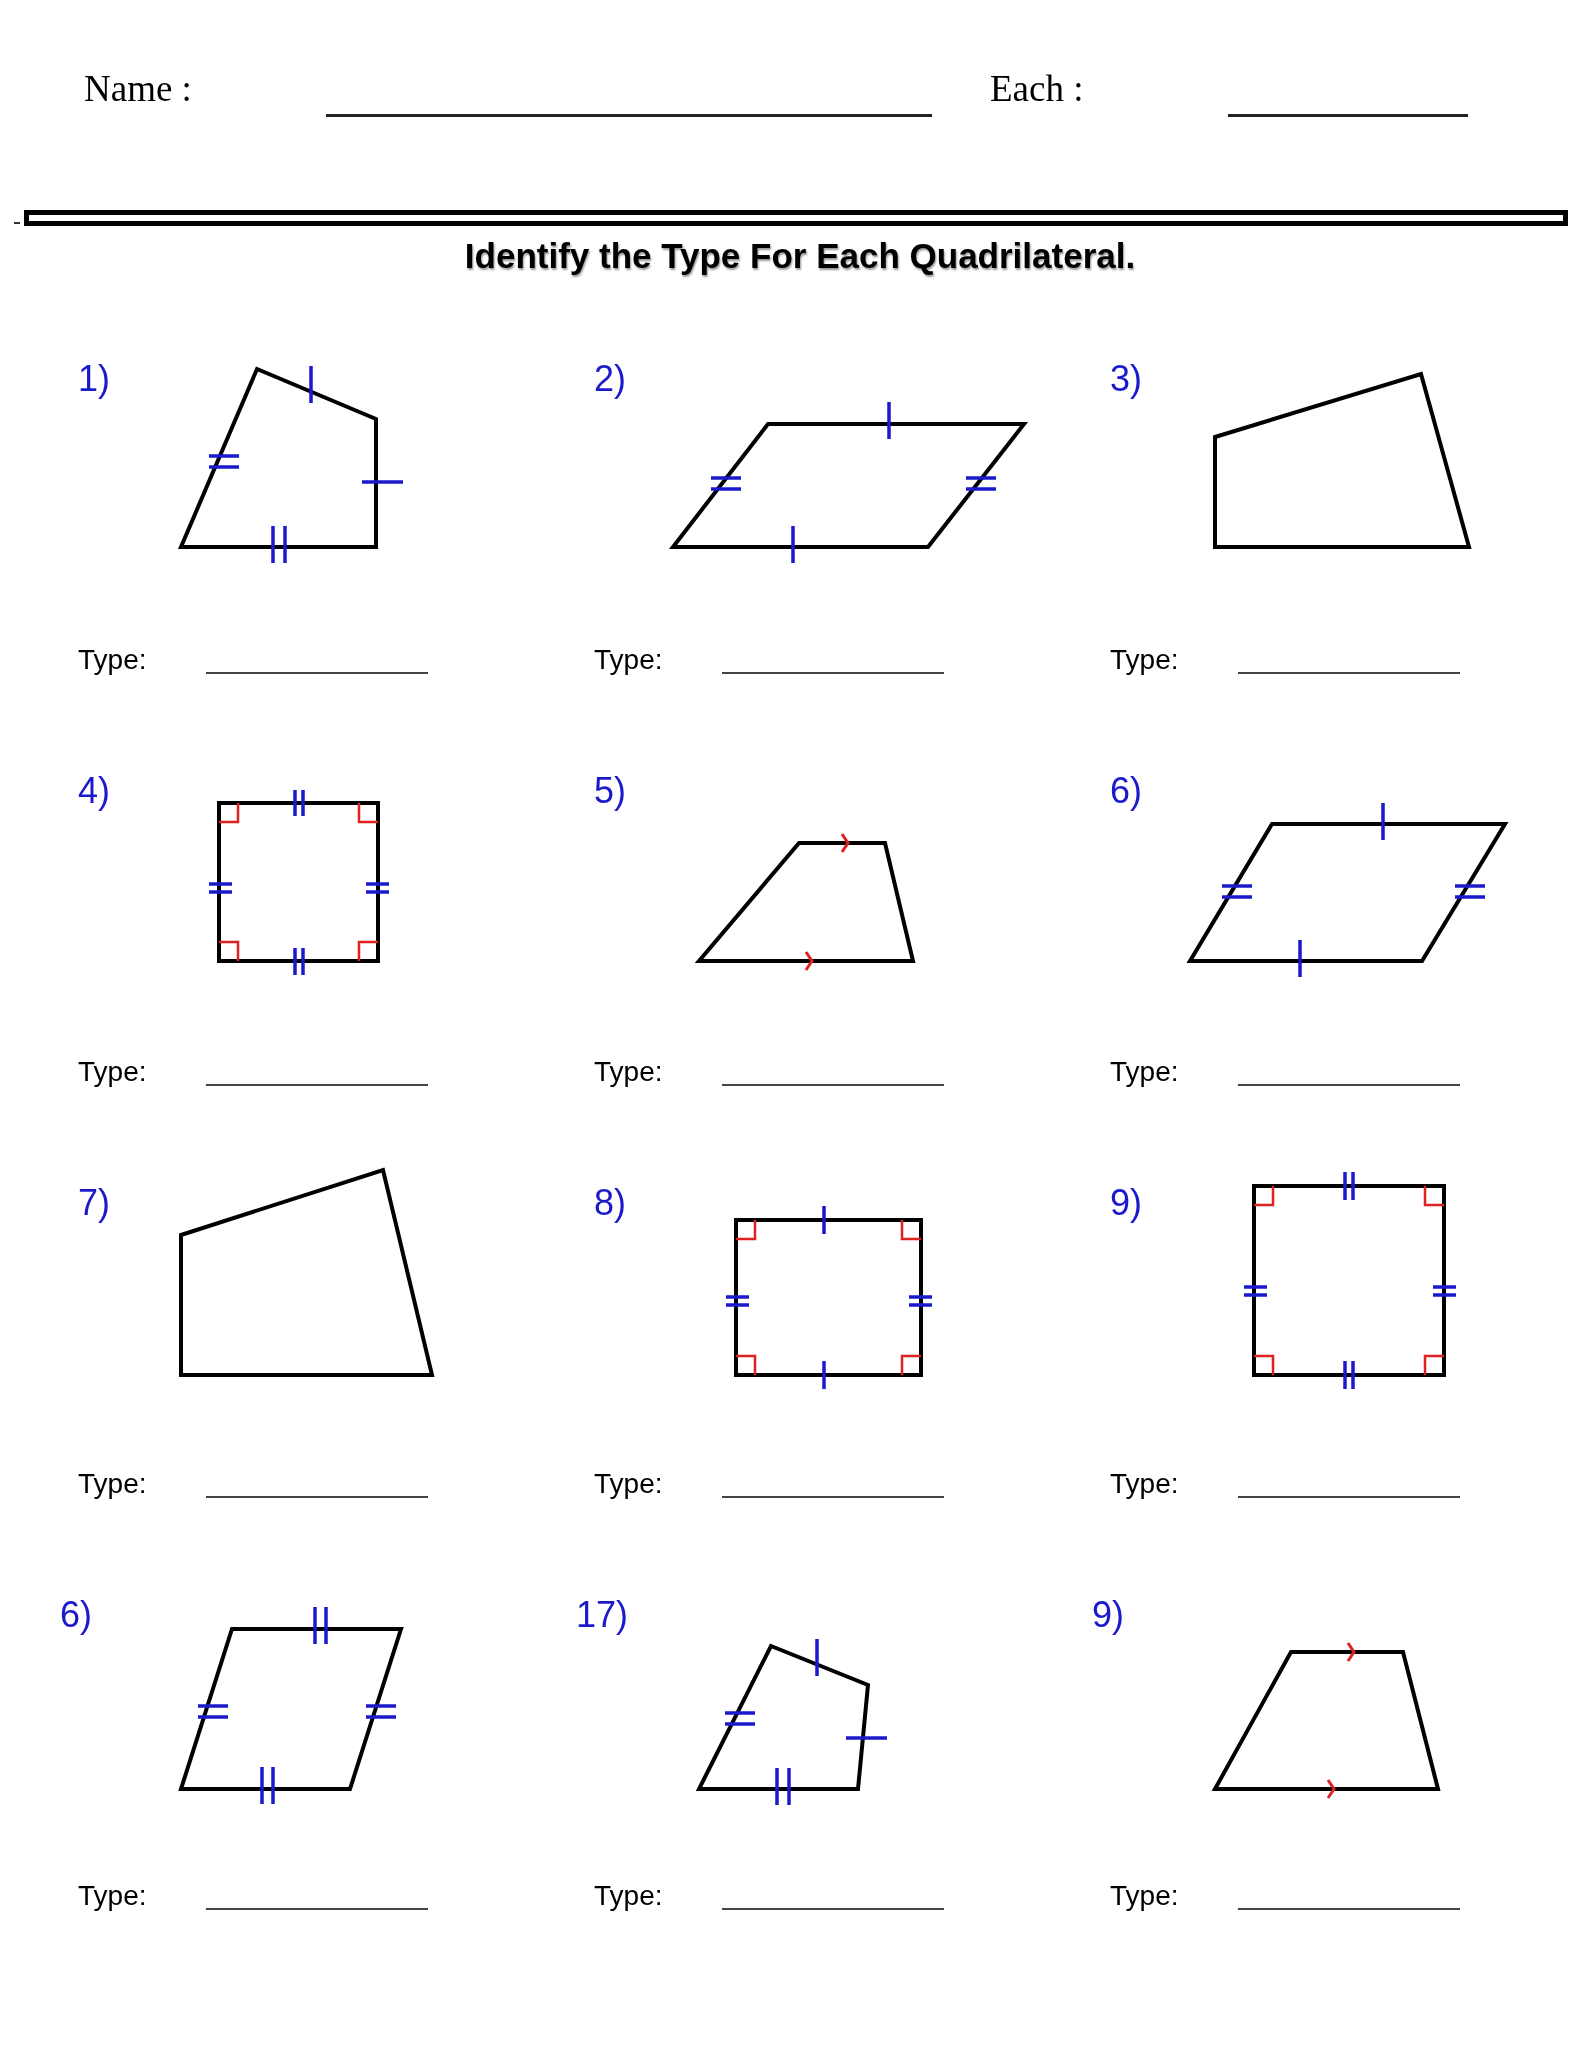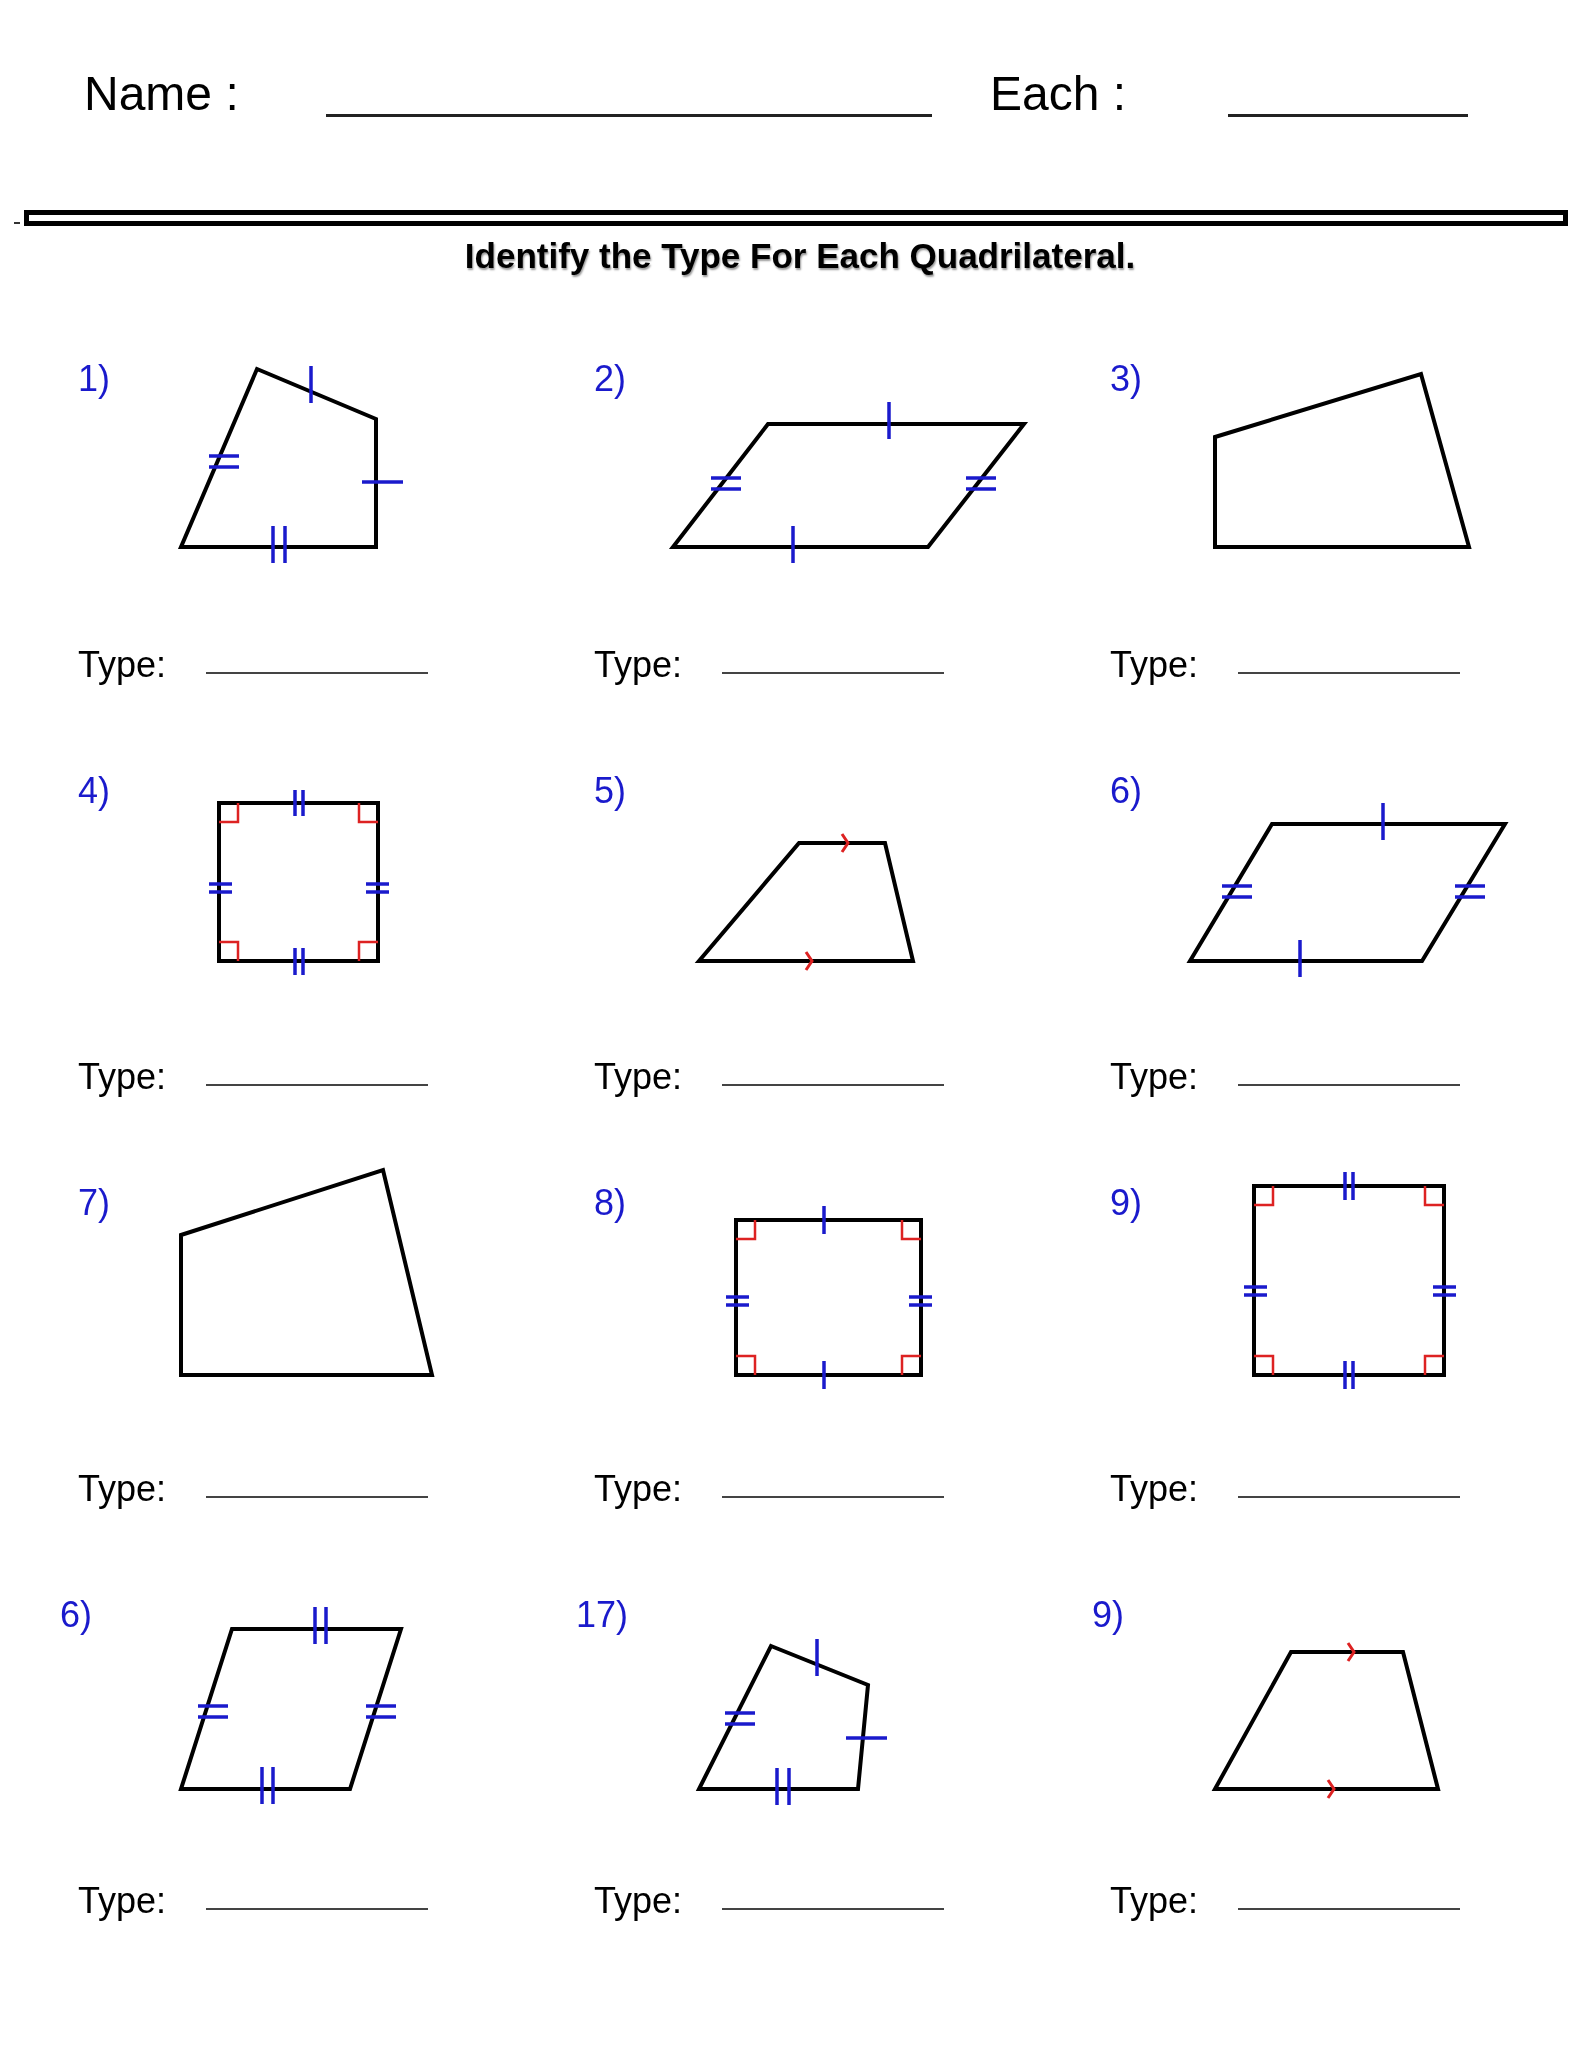--- a/index.html
+++ b/index.html
@@ -1,30 +1,30 @@
 <!DOCTYPE html>
 <html><head>
 <meta charset="utf-8">
 <style>
   html, body { margin: 0; padding: 0; background: #ffffff; }
   body { width: 1583px; height: 2048px; position: relative; overflow: hidden;
          font-family: "Liberation Sans", sans-serif; color: #000; }
-  .name-label, .date-label { position: absolute; top: 70px; font-size: 48px; line-height: 1; }
+  .name-label, .date-label { position: absolute; top: 70px; font-size: 37px; line-height: 1; font-family: Liberation Serif, serif; }
   .name-label { left: 84px; }
   .date-label { left: 990px; }
   .blank { position: absolute; border-bottom: 3px solid #222; }
   .name-blank { left: 326px; top: 114px; width: 606px; }
   .date-blank { left: 1228px; top: 114px; width: 240px; }
   .rule { position: absolute; left: 24px; top: 210px; width: 1534px; height: 6px;
           border: 5px solid #000; background: #fff; }
   .rule-dash { position: absolute; left: 14px; top: 222px; width: 6px; height: 2px; background: #333; }
   .instructions { position: absolute; left: 0; width: 1600px; top: 236px; text-align: center;
                   font-size: 35px; font-weight: bold; text-shadow: 1px 2px 2px #999; }
   .problem-num { position: absolute; font-size: 36px; color: #1a1acc; }
-  .type-label { position: absolute; font-size: 36px; }
+  .type-label { position: absolute; font-size: 28px; }
   .type-blank { position: absolute; width: 222px; border-bottom: 2px solid #444; }
   svg.figures { position: absolute; left: 0; top: 0; }
   .shape { fill: none; stroke: #000; stroke-width: 4; stroke-linejoin: miter; }
   .tick { stroke: #1a1acc; stroke-width: 3.5; fill: none; }
   .right { stroke: #dd2222; stroke-width: 2.5; fill: none; }
   .arrow { stroke: #dd2222; stroke-width: 3; fill: none; }
 </style>
 </head>
 <body>
 

